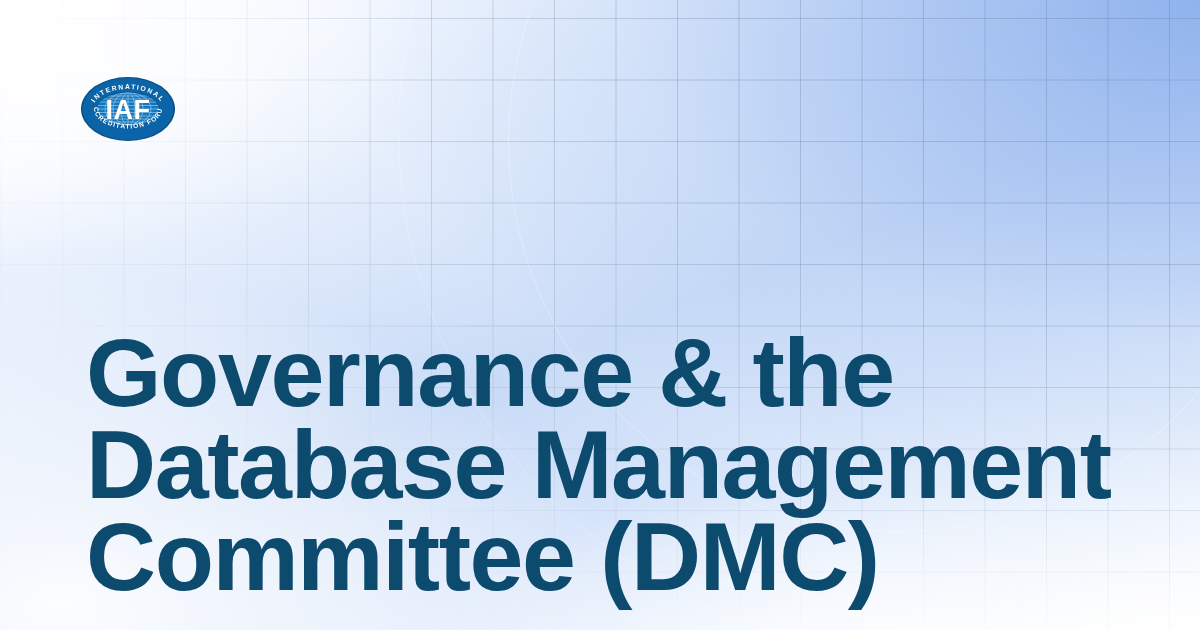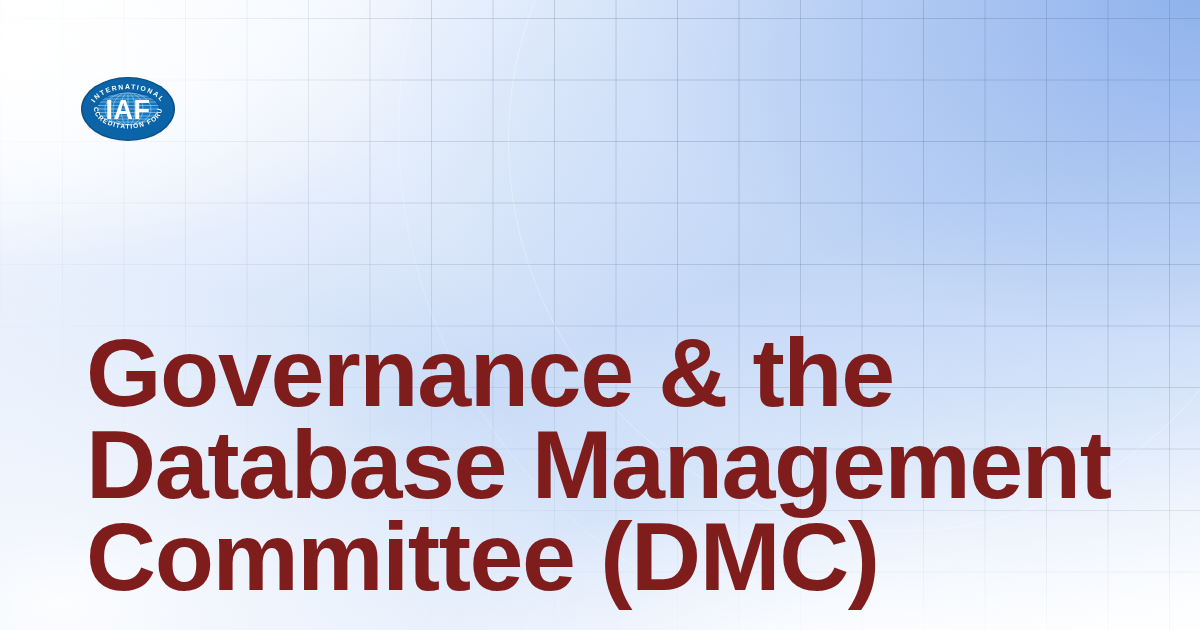--- a/index.html
+++ b/index.html
@@ -169,17 +169,17 @@
         <textPath href="#arcTop" startOffset="50%" text-anchor="middle">INTERNATIONAL</textPath>
       </text>
       <text font-family="'Liberation Sans', sans-serif" font-size="13" font-weight="bold" fill="#FFFFFF" letter-spacing="2.3">
         <textPath href="#arcBottom" startOffset="50%" text-anchor="middle" side="left">ACCREDITATION FORUM</textPath>
       </text>
 
       <text x="96" y="85" text-anchor="middle" font-family="'Liberation Sans', sans-serif" font-size="54" font-weight="bold" fill="#FFFFFF" letter-spacing="1">IAF</text>
     </svg>
   </div>
 
-  <h1 class="headline" style="color: #7f1d1d;">Governance &amp; the
+  <h1 class="headline" style="color: #0c4a6e;">Governance &amp; the
 Database Management
 Committee (DMC)</h1>
 
 </div>
 
 </body></html>

